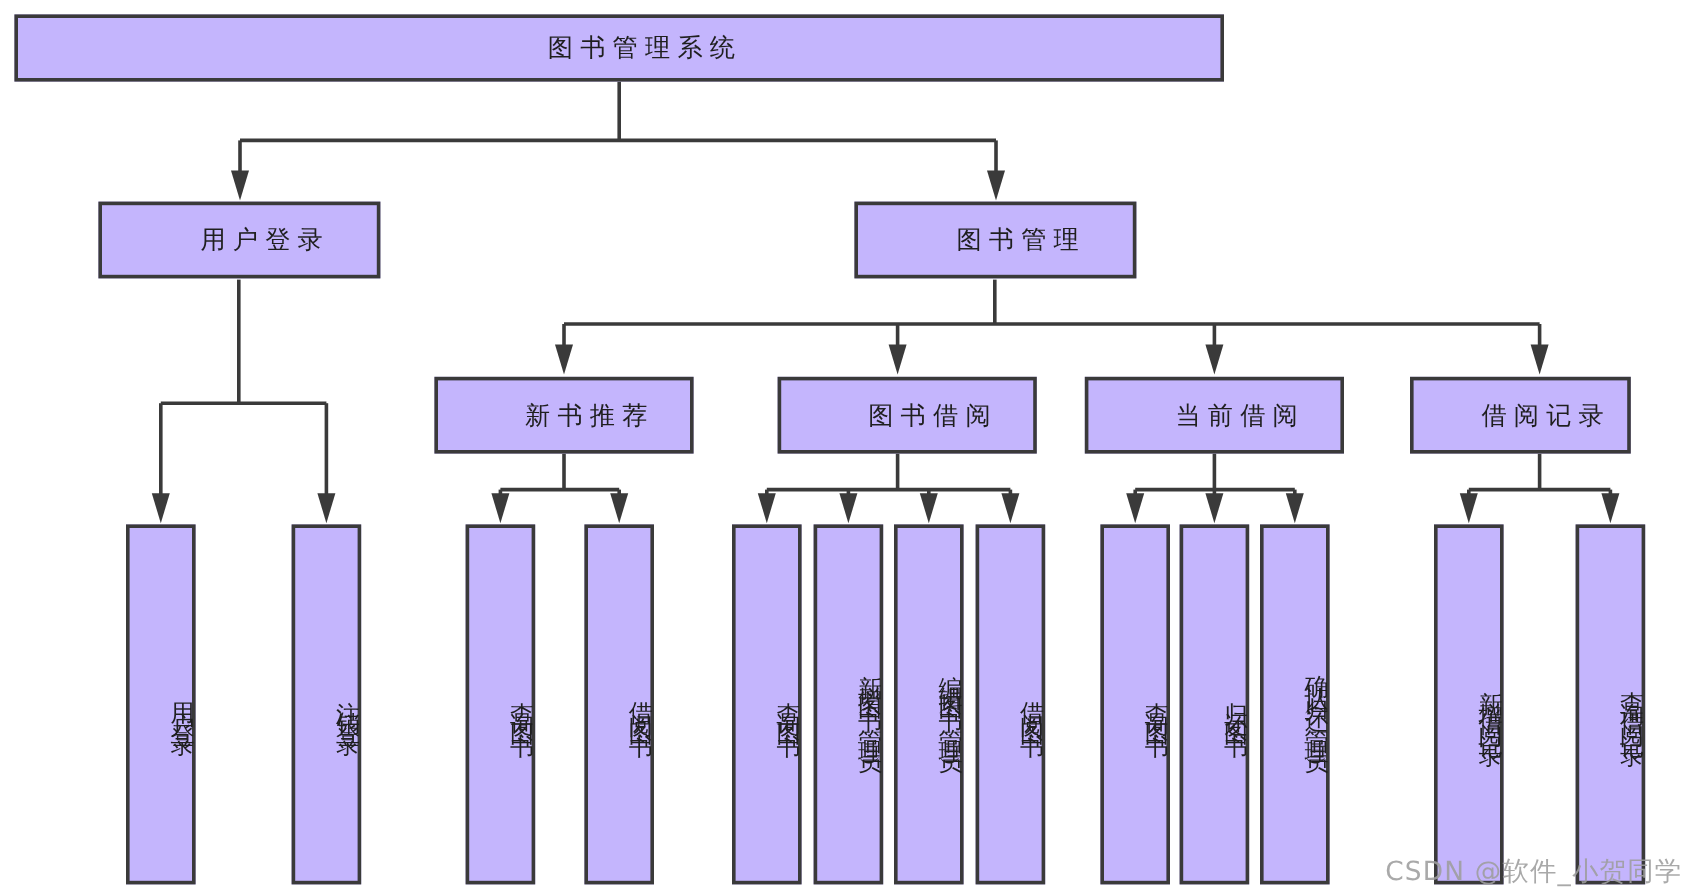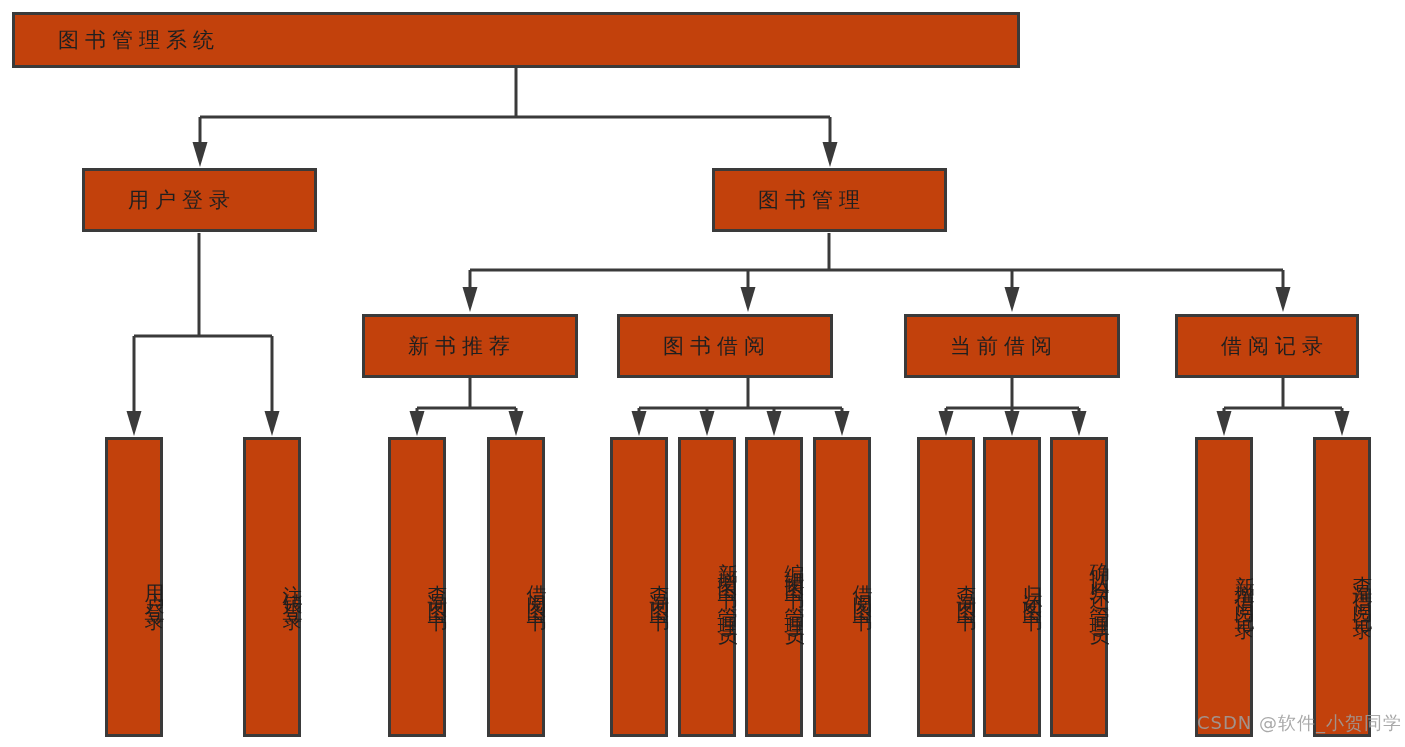--- a/index.html
+++ b/index.html
@@ -10,23 +10,23 @@
     font-family:"DejaVu Sans","Liberation Sans",sans-serif;
     overflow:hidden;
   }
   .wires{
     position:absolute;left:0;top:0;width:1405px;height:747px;
     z-index:1;
   }
   .box{
     position:absolute;
     box-sizing:border-box;
-    background:#c2410c;
+    background:#c4b5fd;
     border:3px solid var(--line,#3a3a3a);
-    display:flex;align-items:center;justify-content:flex-start;
+    display:flex;align-items:center;justify-content:center;
     z-index:2;
     padding-left:37px;
   }
   .hlabel{
     font-size:21px;
     letter-spacing:6px;
     text-indent:6px;
     color:var(--text,#1f1f1f);
     white-space:nowrap;
   }
@@ -35,21 +35,21 @@
     writing-mode:vertical-rl;
     text-orientation:mixed;
     font-size:20px;
     letter-spacing:9px;
     color:var(--text,#1f1f1f);
     line-height:1;
   }
   .watermark{
     position:absolute;
     top:711px;right:3px;
-    font-size:18px;
+    font-size:22px;
     color:var(--wm,#9e9e9e);
     opacity:0.88;
     letter-spacing:1px;
     z-index:5;
     white-space:nowrap;
   }
 </style>
 </head>
 <body>
 
@@ -117,21 +117,21 @@
   <div class="box" style="left:82px;top:168px;width:235px;height:64px">
     <span class="hlabel">用户登录</span>
   </div>
   <div class="box" style="left:362px;top:314px;width:216px;height:64px">
     <span class="hlabel">新书推荐</span>
   </div>
 
   <div class="box" style="left:712px;top:168px;width:235px;height:64px">
     <span class="hlabel">图书管理</span>
   </div>
-  <div class="box" style="left:617px;top:314px;width:216px;height:64px">
+  <div class="box" style="left:648px;top:314px;width:216px;height:64px">
     <span class="hlabel">图书借阅</span>
   </div>
   <div class="box" style="left:904px;top:314px;width:216px;height:64px">
     <span class="hlabel">当前借阅</span>
   </div>
   <div class="box" style="left:1175px;top:314px;width:184px;height:64px">
     <span class="hlabel">借阅记录</span>
   </div>
 
   <div class="box vbox" style="left:105px">

